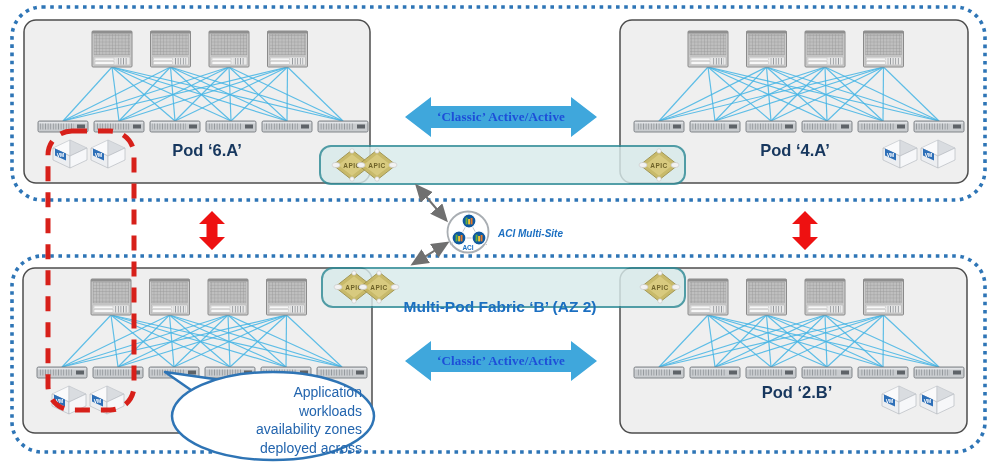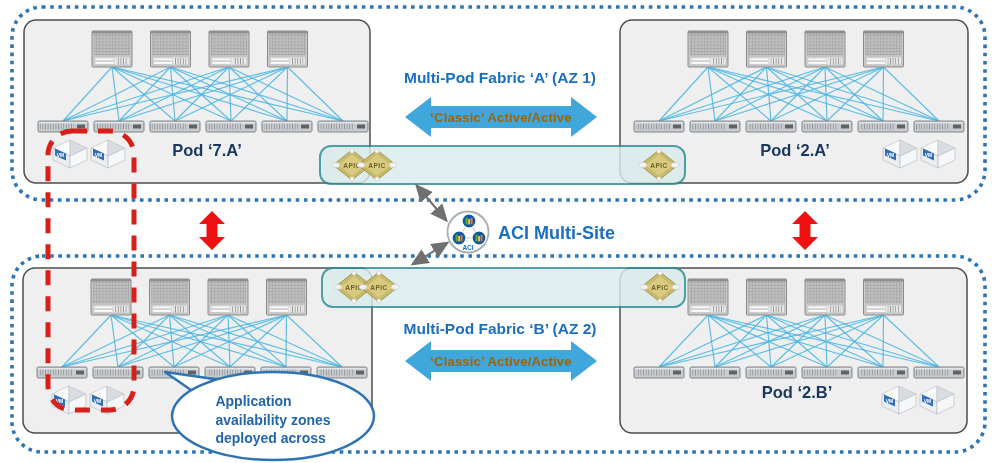--- a/index.html
+++ b/index.html
@@ -2,26 +2,26 @@
 <html style="--c-fab: #1B6FC1; --c-podlbl: #17375E; --c-callout: #2365AE;"><head>
 <meta charset="utf-8">
 <style>
   html,body{margin:0;padding:0;background:#fff;}
   body{width:1000px;height:463px;position:relative;overflow:hidden;
        font-family:"Liberation Sans",sans-serif;}
   .stage{position:absolute;left:0;top:0;width:1000px;height:463px;}
   #gfx{position:absolute;left:0;top:0;}
   .lbl{position:absolute;transform:translate(-50%,-50%);white-space:nowrap;}
   .fabric-lbl{font-size:15.5px;font-weight:bold;color:var(--c-fab,#1B6FC1);}
-  .arrow-lbl{font-size:13px;font-weight:bold;color:#a16207;letter-spacing:.2px;}
+  .arrow-lbl{font-size:13px;font-weight:bold;color:#1d4ed8;letter-spacing:.2px;font-family:Liberation Serif, serif;}
   .pod-lbl{font-size:16.5px;font-weight:bold;color:var(--c-podlbl,#17375E);}
-  .aci-lbl{font-size:18px;font-weight:bold;color:var(--c-fab,#1B6FC1);
-           transform:translate(0,-50%);}
-  .callout-txt{font-size:14px;font-weight:bold;color:var(--c-callout,#2365AE);
-               text-align:left;line-height:18.5px;}
+  .aci-lbl{font-size:10px;font-weight:bold;color:var(--c-fab,#1B6FC1);
+           transform:translate(0,-50%);font-style:italic;}
+  .callout-txt{font-size:14px;font-weight:normal;color:var(--c-callout,#2365AE);
+               text-align:right;line-height:18.5px;margin-left:36px;}
 </style>
 </head>
 <body>
 
 <div class="stage">
 
   <svg id="gfx" width="1000" height="463" viewBox="0 0 1000 463">
       <defs>
         <pattern id="gridP" width="3.2" height="3.2" patternUnits="userSpaceOnUse">
           <rect width="3.2" height="3.2" fill="#BFBFBF"></rect>
@@ -592,31 +592,31 @@
         <text x="468" y="249.5" font-size="6.5" font-weight="bold" fill="#1B6FC1" text-anchor="middle" font-family="&quot;Liberation Sans&quot;,sans-serif">ACI</text>
       </g>
       <polygon points="212,211 225,224 217.5,224 217.5,237 225,237 212,250 199,237 206.5,237 206.5,224 199,224" fill="#EE1111"></polygon>
       <polygon points="805,211 818,224 810.5,224 810.5,237 818,237 805,250 792,237 799.5,237 799.5,224 792,224" fill="#EE1111"></polygon>
       <polygon points="405,117 431,97 431,106 571,106 571,97 597,117 571,137 571,128 431,128 431,137" fill="#3FA7DC"></polygon>
       <polygon points="405,361 431,341 431,350 571,350 571,341 597,361 571,381 571,372 431,372 431,381" fill="#3FA7DC"></polygon>
       <polygon points="165,372 242,383 214,406" fill="#FFFFFF" stroke="#2E74B5" stroke-width="2.5" stroke-linejoin="round"></polygon>
       <ellipse cx="273" cy="416" rx="101" ry="44" fill="#FFFFFF" stroke="#2E74B5" stroke-width="2.5"></ellipse>
     </svg>
 
-  <div class="lbl fabric-lbl" style="left:500px;top:78px">Multi-Pod Fabric ‘A’ (AZ 1)</div>
   <div class="lbl arrow-lbl" style="left:501px;top:117px">‘Classic’ Active/Active</div>
 
-  <div class="lbl fabric-lbl" style="left:500px;top:329px">Multi-Pod Fabric ‘B’ (AZ 2)</div>
+  <div class="lbl fabric-lbl" style="left:500px;top:307px">Multi-Pod Fabric ‘B’ (AZ 2)</div>
   <div class="lbl arrow-lbl" style="left:501px;top:361px">‘Classic’ Active/Active</div>
 
-  <div class="lbl pod-lbl" style="left:207px;top:150px">Pod ‘7.A’</div>
-  <div class="lbl pod-lbl" style="left:795px;top:150px">Pod ‘2.A’</div>
+  <div class="lbl pod-lbl" style="left:207px;top:150px">Pod ‘6.A’</div>
+  <div class="lbl pod-lbl" style="left:795px;top:150px">Pod ‘4.A’</div>
   <div class="lbl pod-lbl" style="left:200px;top:440px"></div>
   <div class="lbl pod-lbl" style="left:797px;top:392px">Pod ‘2.B’</div>
 
   <div class="lbl aci-lbl" style="left:498px;top:233px">ACI Multi-Site</div>
 
   <div class="lbl callout-txt" style="left:273px;top:420px">
     <div>Application</div>
+    <div>workloads</div>
     <div>availability zones</div>
     <div>deployed across</div>
   </div>
 </div>
 
 </body></html>

